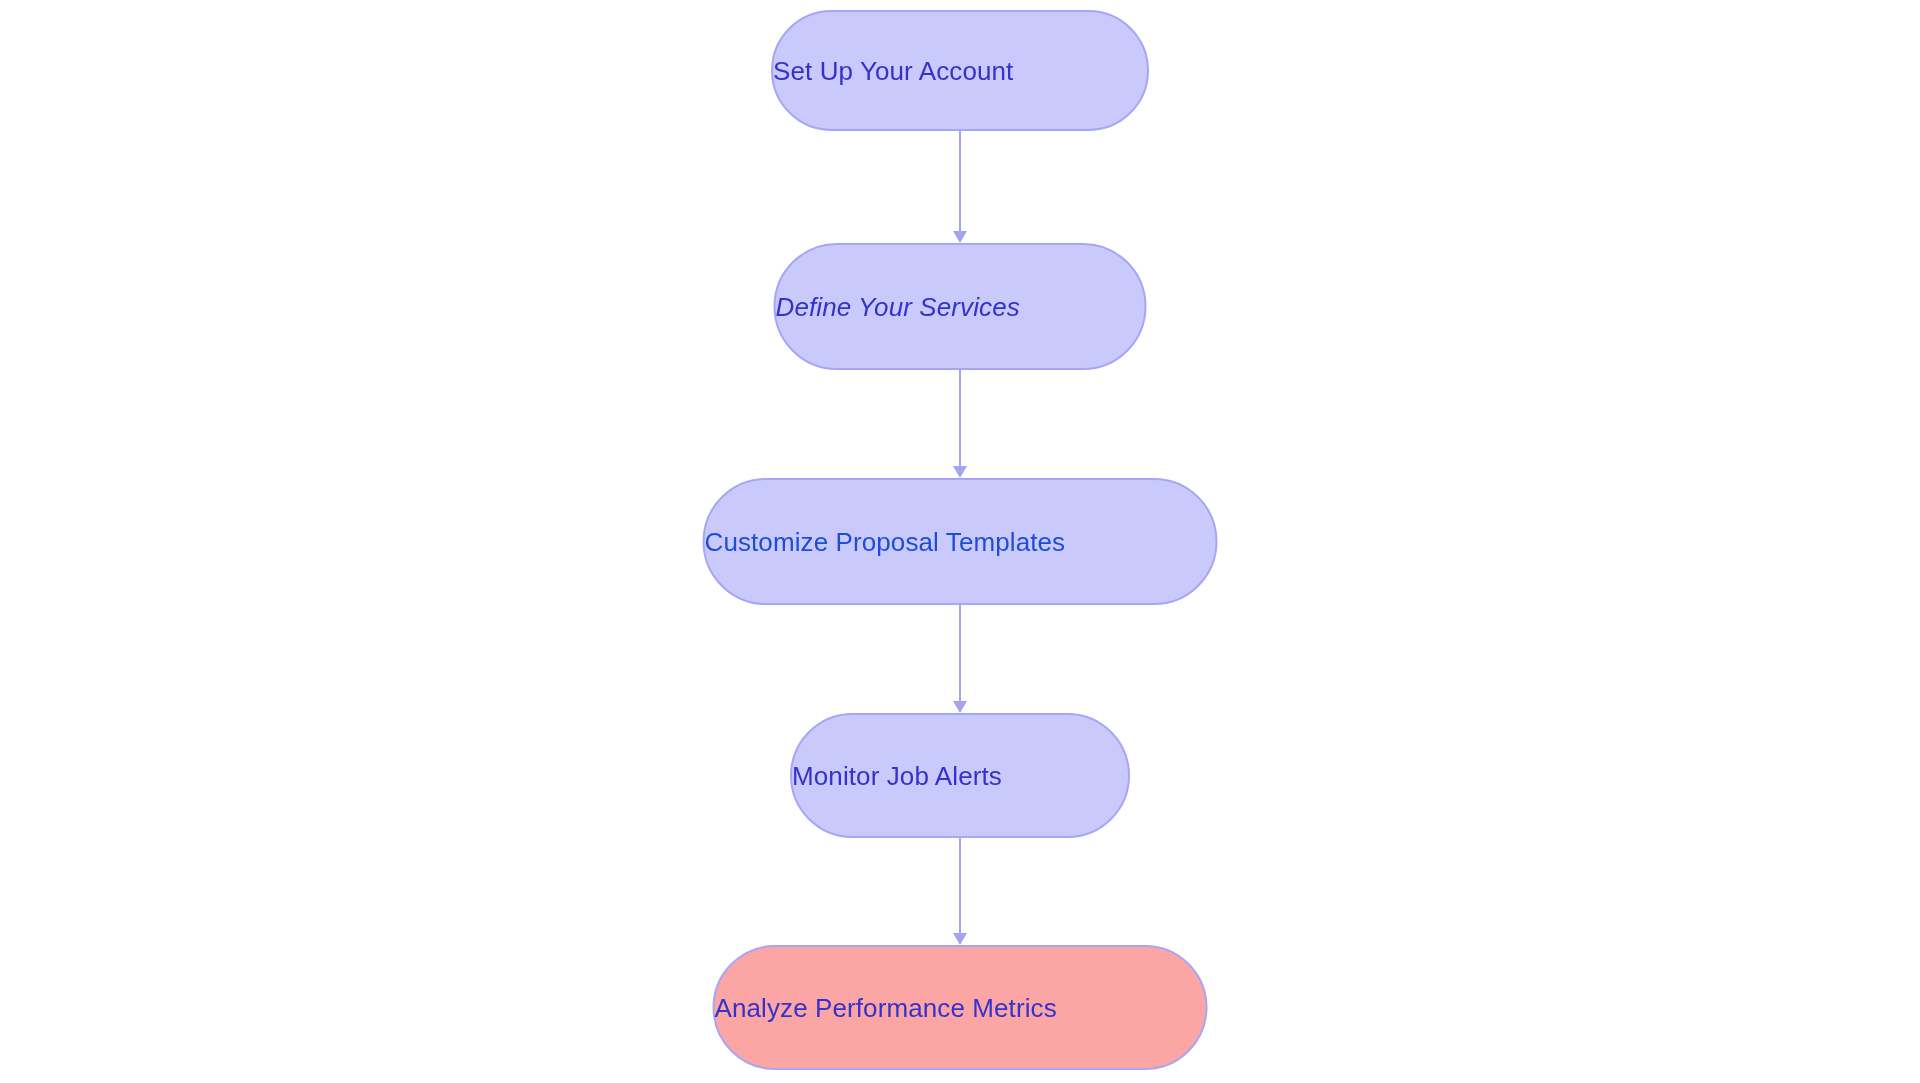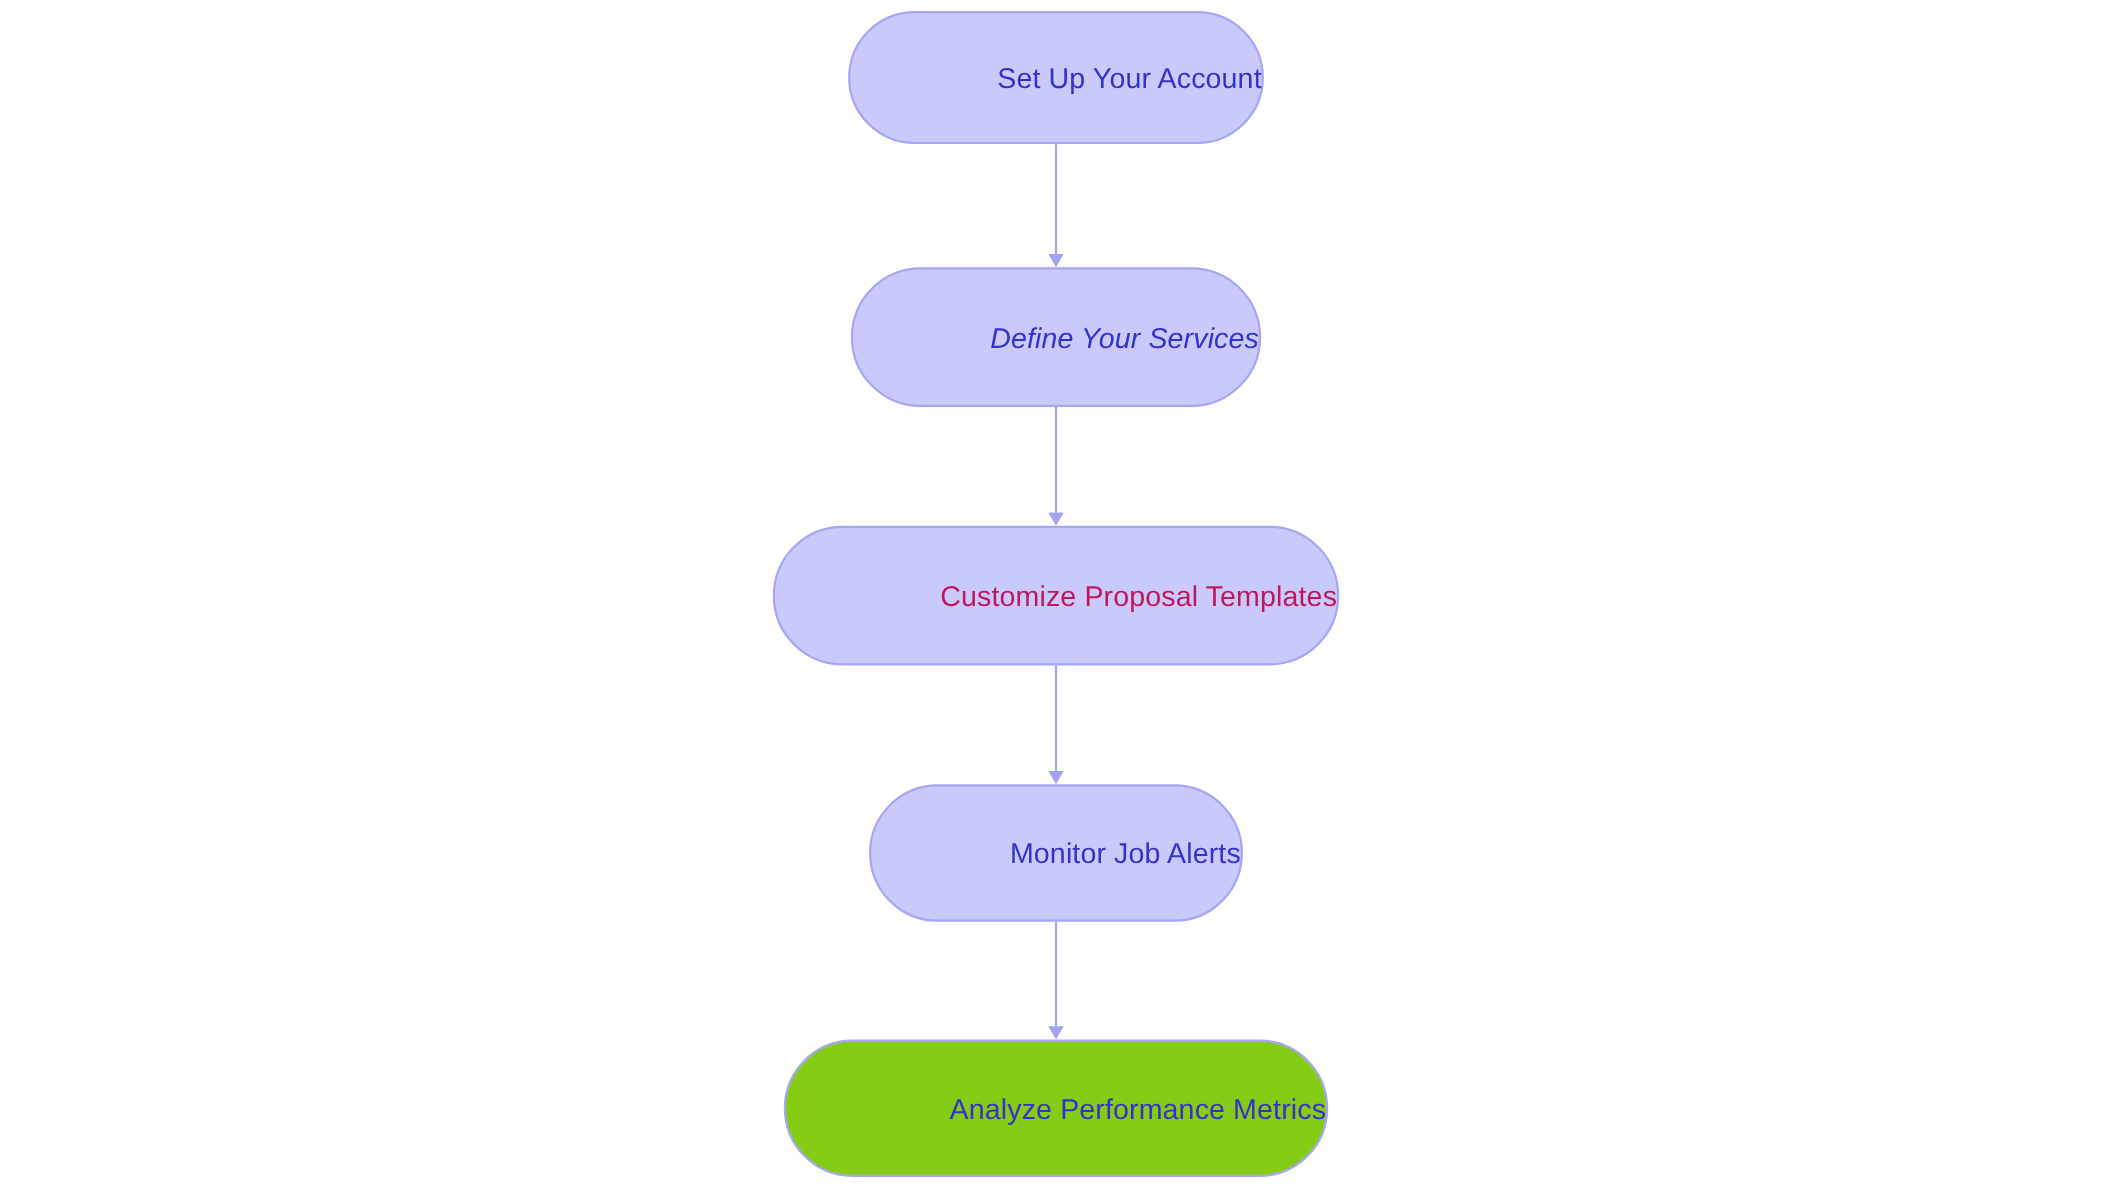--- a/index.html
+++ b/index.html
@@ -33,21 +33,21 @@
   }
 
   
   .flow-node {
     position: absolute;
     left: 50%;
     transform: translateX(-50%);
     box-sizing: border-box;
     display: flex;
     align-items: center;
-    justify-content: flex-end;
+    justify-content: flex-start;
     border-style: solid;
     border-width: 2px;
     border-radius: 999px;
     white-space: nowrap;
   }
 
   .flow-node .node-label {
     font-family: "Liberation Sans", sans-serif;
     font-weight: 400;
     letter-spacing: 0.1px;
@@ -111,35 +111,35 @@
     <div class="flow-node" id="node-1" style="background: rgb(201, 201, 251); border-color: rgb(166, 166, 245); color: rgb(51, 51, 204);">
       <span class="node-label" style="font-size: 26px; color: rgb(51, 51, 204);">Define Your Services</span>
     </div>
 
     <div class="flow-edge" id="edge-1">
       <div class="edge-line" style="background: rgb(163, 163, 240);"></div>
       <div class="edge-arrowhead" style="border-top-color: rgb(163, 163, 240);"></div>
     </div>
 
     <div class="flow-node" id="node-2" style="background: rgb(201, 201, 251); border-color: rgb(166, 166, 245); color: rgb(51, 51, 204);">
-      <span class="node-label" style="font-size: 26px; color: #be185d;">Customize Proposal Templates</span>
+      <span class="node-label" style="font-size: 26px; color: #1d4ed8;">Customize Proposal Templates</span>
     </div>
 
     <div class="flow-edge" id="edge-2">
       <div class="edge-line" style="background: rgb(163, 163, 240);"></div>
       <div class="edge-arrowhead" style="border-top-color: rgb(163, 163, 240);"></div>
     </div>
 
     <div class="flow-node" id="node-3" style="background: rgb(201, 201, 251); border-color: rgb(166, 166, 245); color: rgb(51, 51, 204);">
       <span class="node-label" style="font-size: 26px; color: rgb(51, 51, 204);">Monitor Job Alerts</span>
     </div>
 
     <div class="flow-edge" id="edge-3">
       <div class="edge-line" style="background: rgb(163, 163, 240);"></div>
       <div class="edge-arrowhead" style="border-top-color: rgb(163, 163, 240);"></div>
     </div>
 
-    <div class="flow-node" id="node-4" style="background: #84cc16; border-color: rgb(166, 166, 245); color: rgb(51, 51, 204);">
+    <div class="flow-node" id="node-4" style="background: #fca5a5; border-color: rgb(166, 166, 245); color: rgb(51, 51, 204);">
       <span class="node-label" style="font-size: 26px; color: rgb(51, 51, 204);">Analyze Performance Metrics</span>
     </div>
 
   </div>
 </div>
 
 </body></html>

